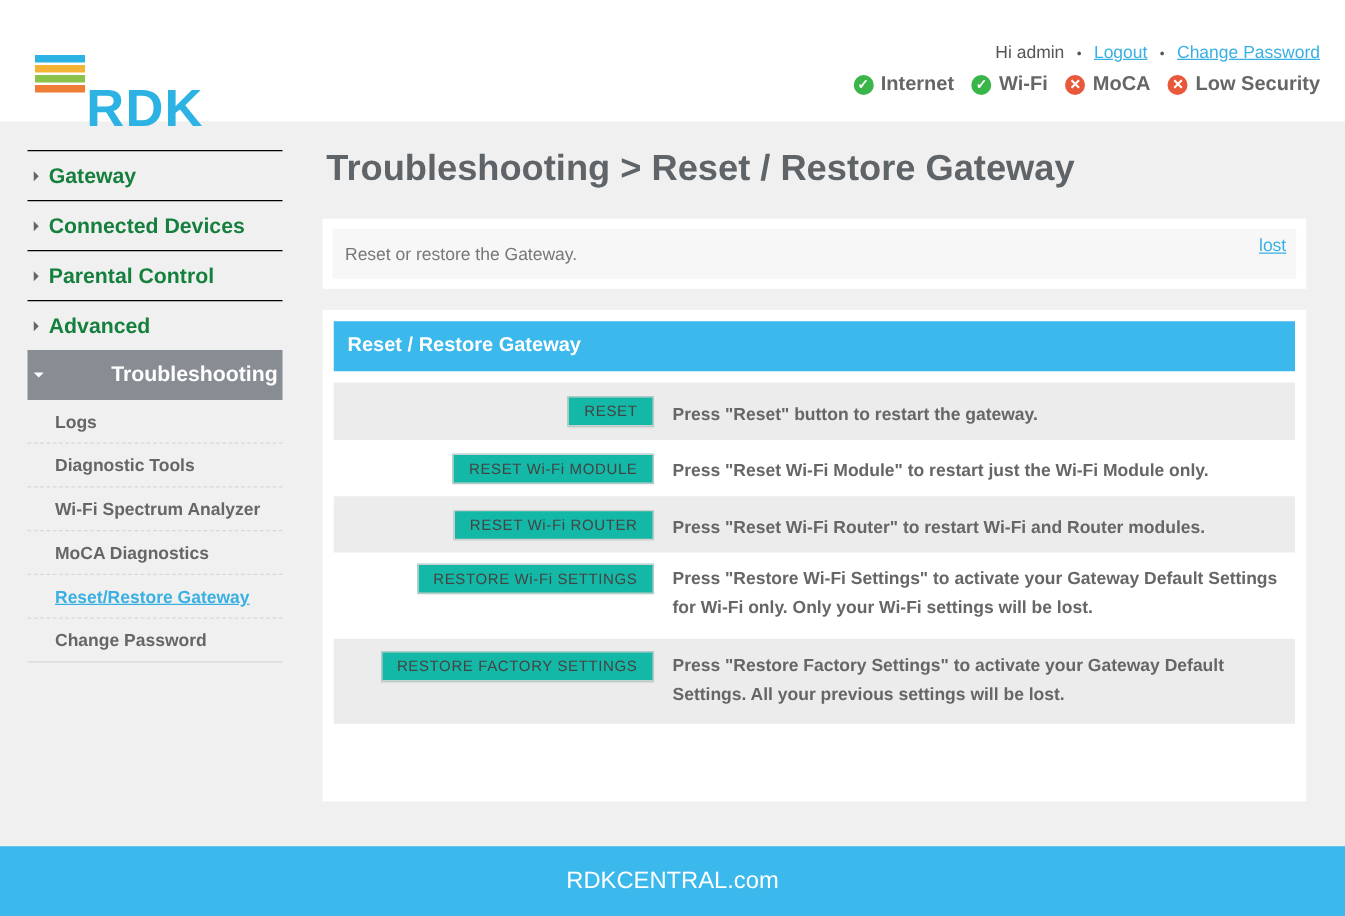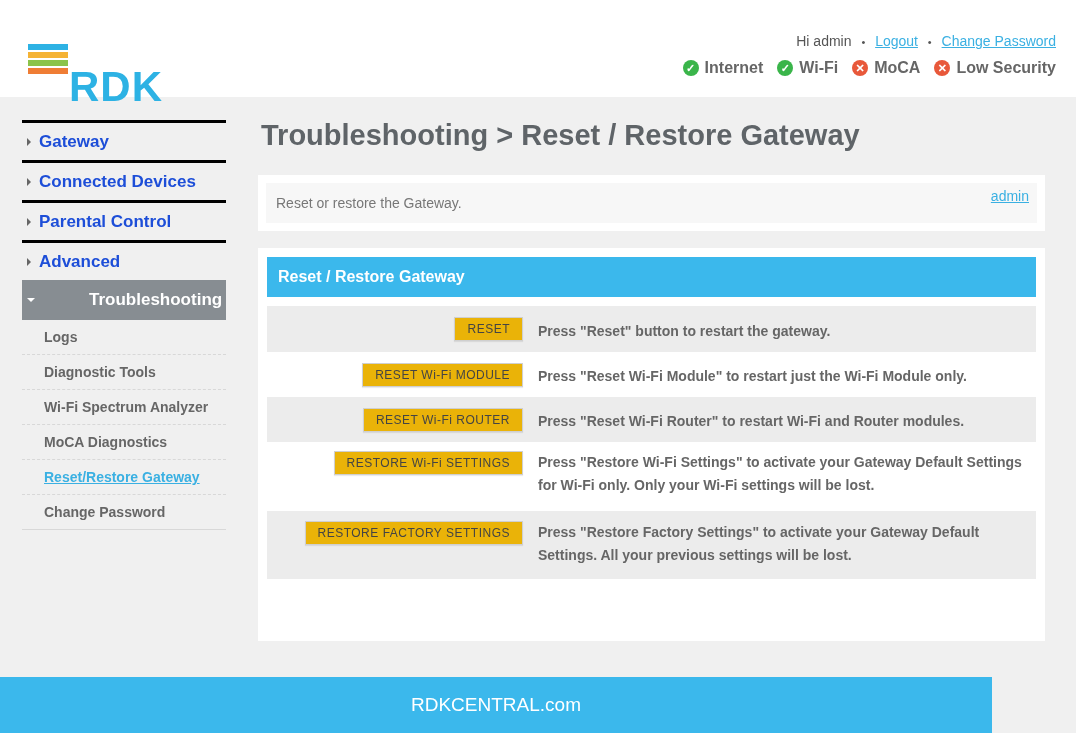--- a/index.html
+++ b/index.html
@@ -17,21 +17,21 @@
   .user-line a { color: #3ab0e2; text-decoration: underline; cursor: pointer; }
   .user-line .dot { margin: 0 6px; font-size: 11px; }
   .status-line { position: absolute; right: 20px; top: 59px; font-size: 16px; font-weight: bold; color: #666; display: flex; gap: 14px; }
   .status-item { display: flex; align-items: center; gap: 6px; }
   .status-icon { width: 16px; height: 16px; border-radius: 50%; display: inline-flex; align-items: center; justify-content: center; color: #fff; font-size: 11px; font-weight: bold; line-height: 1; }
   .ok { background: #3ab54a; }
   .bad { background: #e8583a; }
 
   
   .sidebar { position: absolute; left: 22px; top: 120px; width: 204px; }
-  .nav-item { height: 40px; border-top: 3px solid #000000; display: flex; align-items: center; font-size: 17px; font-weight: bold; color: #1d4ed8; cursor: pointer; }
+  .nav-item { height: 40px; border-top: 1px solid #000000; display: flex; align-items: center; font-size: 17px; font-weight: bold; color: #15803d; cursor: pointer; }
   .nav-item .tri { width: 0; height: 0; border-top: 4px solid transparent; border-bottom: 4px solid transparent; border-left: 4px solid #666; margin: 0 8px 0 5px; }
   .nav-item.active { background: #878d92; color: #fff; border-top: none; gap: 48px; }
   .nav-item.active .tri { border-left: 4px solid transparent; border-right: 4px solid transparent; border-top: 4px solid #fff; border-bottom: none; margin: 0 6px 0 5px; }
   .sub-item { height: 35px; display: flex; align-items: center; padding-left: 22px; font-size: 14px; font-weight: bold; color: #666; border-bottom: 1px dashed #d8d8d8; cursor: pointer; }
   .sub-item:last-child { border-bottom: 1px solid #d8d8d8; }
   .sub-item.current { color: #3ab0e2; text-decoration: underline; }
 
   
   .page-title { position: absolute; left: 261px; top: 119px; font-size: 29px; font-weight: bold; color: #5f6468; }
   .intro-box { position: absolute; left: 258px; top: 175px; width: 787px; height: 56px; background: #fff; padding: 8px; }
@@ -39,21 +39,21 @@
   .intro-text { position: absolute; left: 10px; top: 12px; font-size: 14px; font-weight: normal; color: #777; }
   .more-link { position: absolute; right: 8px; top: 5px; font-size: 14px; color: #3ab0e2; text-decoration: underline; cursor: pointer; }
 
   .module { position: absolute; left: 258px; top: 248px; width: 787px; height: 393px; background: #fff; padding: 9px; }
   .module-header { background: #3bb8ec; height: 40px; color: #fff; font-size: 16px; font-weight: bold; padding-left: 11px; display: flex; align-items: center; }
   .rows { margin-top: 9px; }
   .row { display: flex; }
   .row.alt { background: #ececec; }
   .row .btn-cell { width: 262px; display: flex; justify-content: flex-end; padding-right: 6px; }
   .row .desc { flex: 1; padding-left: 9px; font-size: 14px; font-weight: bold; color: #666; line-height: 23px; }
-  .btn { background: #eab308; border: 1px solid #cfcfcf; box-shadow: 0 1px 1px rgba(0,0,0,0.08); font-family: "Liberation Sans", sans-serif; font-size: 12px; color: #444; letter-spacing: 0.5px; height: 24px; padding: 0 12px; cursor: pointer; }
+  .btn { background: #14b8a6; border: 1px solid #cfcfcf; box-shadow: 0 1px 1px rgba(0,0,0,0.08); font-family: "Liberation Sans", sans-serif; font-size: 12px; color: #444; letter-spacing: 0.5px; height: 24px; padding: 0 12px; cursor: pointer; }
 </style>
 </head>
 <body>
 
 <div class="header">
   <div class="logo">
     <div class="logo-bars">
       <div style="background:#2db2e4"></div>
       <div style="background:#f5b335"></div>
       <div style="background:#8bc34a"></div>
@@ -119,21 +119,21 @@
     <div class="sub-item current">Reset/Restore Gateway</div>
     <div class="sub-item">Change Password</div>
   </div>
 </div>
 
 <div class="page-title">Troubleshooting &gt; Reset / Restore Gateway</div>
 
 <div class="intro-box">
   <div class="intro-inner">
     <span class="intro-text">Reset or restore the Gateway.</span>
-    <a class="more-link">admin</a>
+    <a class="more-link">lost</a>
   </div>
 </div>
 
 <div class="module">
   <div class="module-header">Reset / Restore Gateway</div>
   <div class="rows">
     <div class="row alt" style="height:46px; align-items:center;">
       <div class="btn-cell">
           <button class="btn">RESET</button>
         </div>
@@ -159,15 +159,15 @@
     </div>
     <div class="row alt" style="height:68px; padding-top:10px;">
       <div class="btn-cell">
           <button class="btn">RESTORE FACTORY SETTINGS</button>
         </div>
       <div class="desc">Press "Restore Factory Settings" to activate your Gateway Default Settings. All your previous settings will be lost.</div>
     </div>
   </div>
 </div>
 
-<div style="position:absolute; left:0; top:677px; width:992px; height:56px; background:#3bb8ec; display:flex; align-items:center; justify-content:center;">
+<div style="position:absolute; left:0; top:677px; width:1076px; height:56px; background:#3bb8ec; display:flex; align-items:center; justify-content:center;">
   <span style="color:#fff; font-size:19px; cursor:pointer;">RDKCENTRAL.com</span>
 </div>
 
 </body></html>

